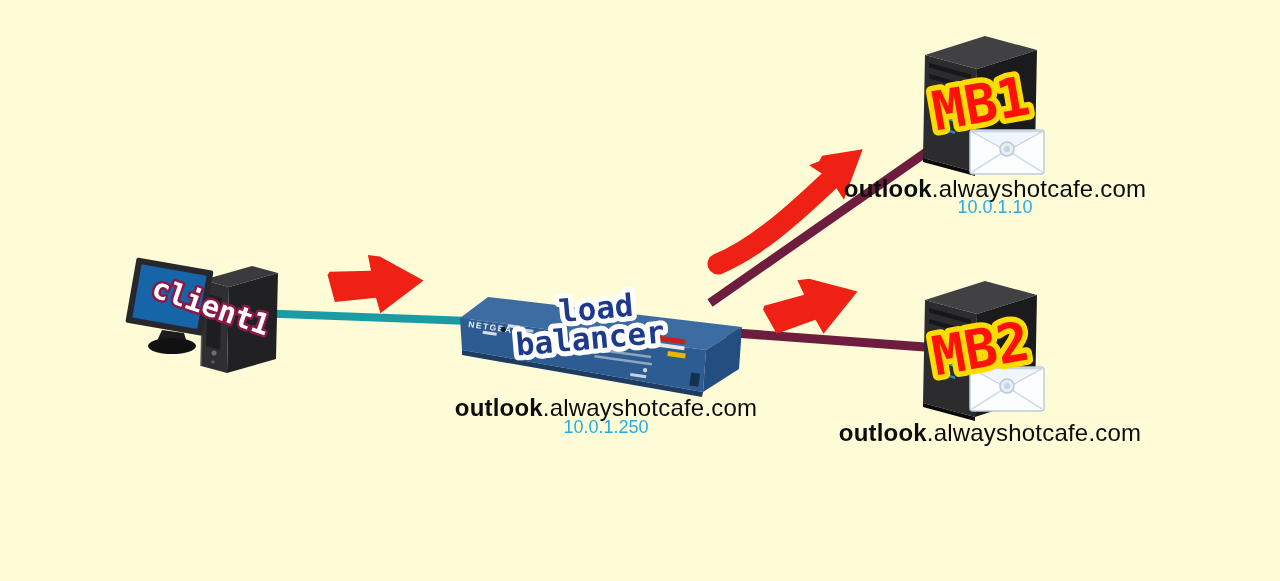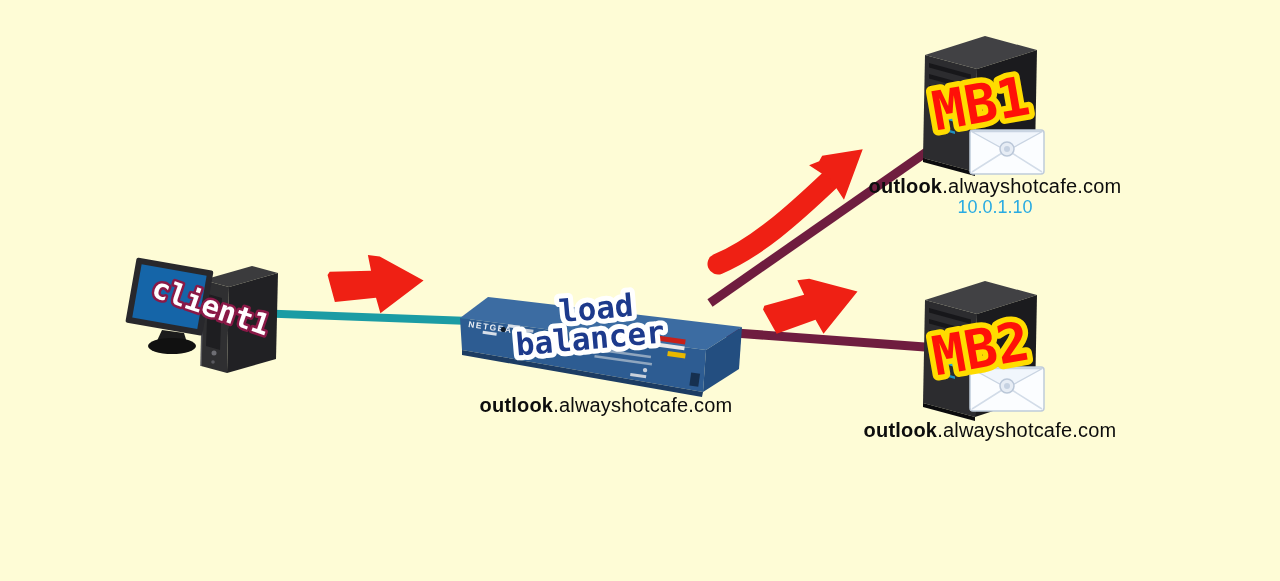--- a/index.html
+++ b/index.html
@@ -6,21 +6,21 @@
   .stage{
     position:relative;
     width:1280px;height:581px;
     background:#FEFCD6;
     overflow:hidden;
     font-family:"Liberation Sans",sans-serif;
   }
   .stage svg{position:absolute;left:0;top:0;}
   .host{
     position:absolute;width:340px;text-align:center;
-    font-size:20px;color:#0d0d0d;letter-spacing:0.2px;
+    font-size:24px;color:#0d0d0d;letter-spacing:0.2px;
     font-family:"Liberation Sans",sans-serif;
   }
   .host .b{font-weight:700;}
   .ip{
     position:absolute;width:340px;text-align:center;
     font-size:18px;color:#29ABE2;
     font-family:"Liberation Sans",sans-serif;
   }
   text{user-select:none;}
 </style>
@@ -124,20 +124,21 @@
     <g>
       <path d="M718,264 C756,248 792,216 830,180" fill="none" stroke-width="21" stroke-linecap="round" stroke="#EF2014"></path>
       <path transform="translate(832,178) rotate(-43)" d="M-8,-25 L2,-21 L8,-23 L42,0 L-6,24 L-2,0 Z" fill="#EF2014"></path>
     </g>
     <use href="#brush-arrow" transform="translate(778,318) rotate(-17) scale(1.18,1.05)" fill="#EF2014"></use>
   </svg>
 
   <div class="host" style="left:436px;top:394px">
     <span class="b">outlook</span><span>.alwayshotcafe.com</span>
   </div>
+  <div class="ip" style="left:436px;top:417px">10.0.1.250</div>
 
   <div class="host" style="left:825px;top:175px">
     <span class="b">outlook</span><span>.alwayshotcafe.com</span>
   </div>
   <div class="ip" style="left:825px;top:197px">10.0.1.10</div>
 
   <div class="host" style="left:820px;top:419px">
     <span class="b">outlook</span><span>.alwayshotcafe.com</span>
   </div>
 

